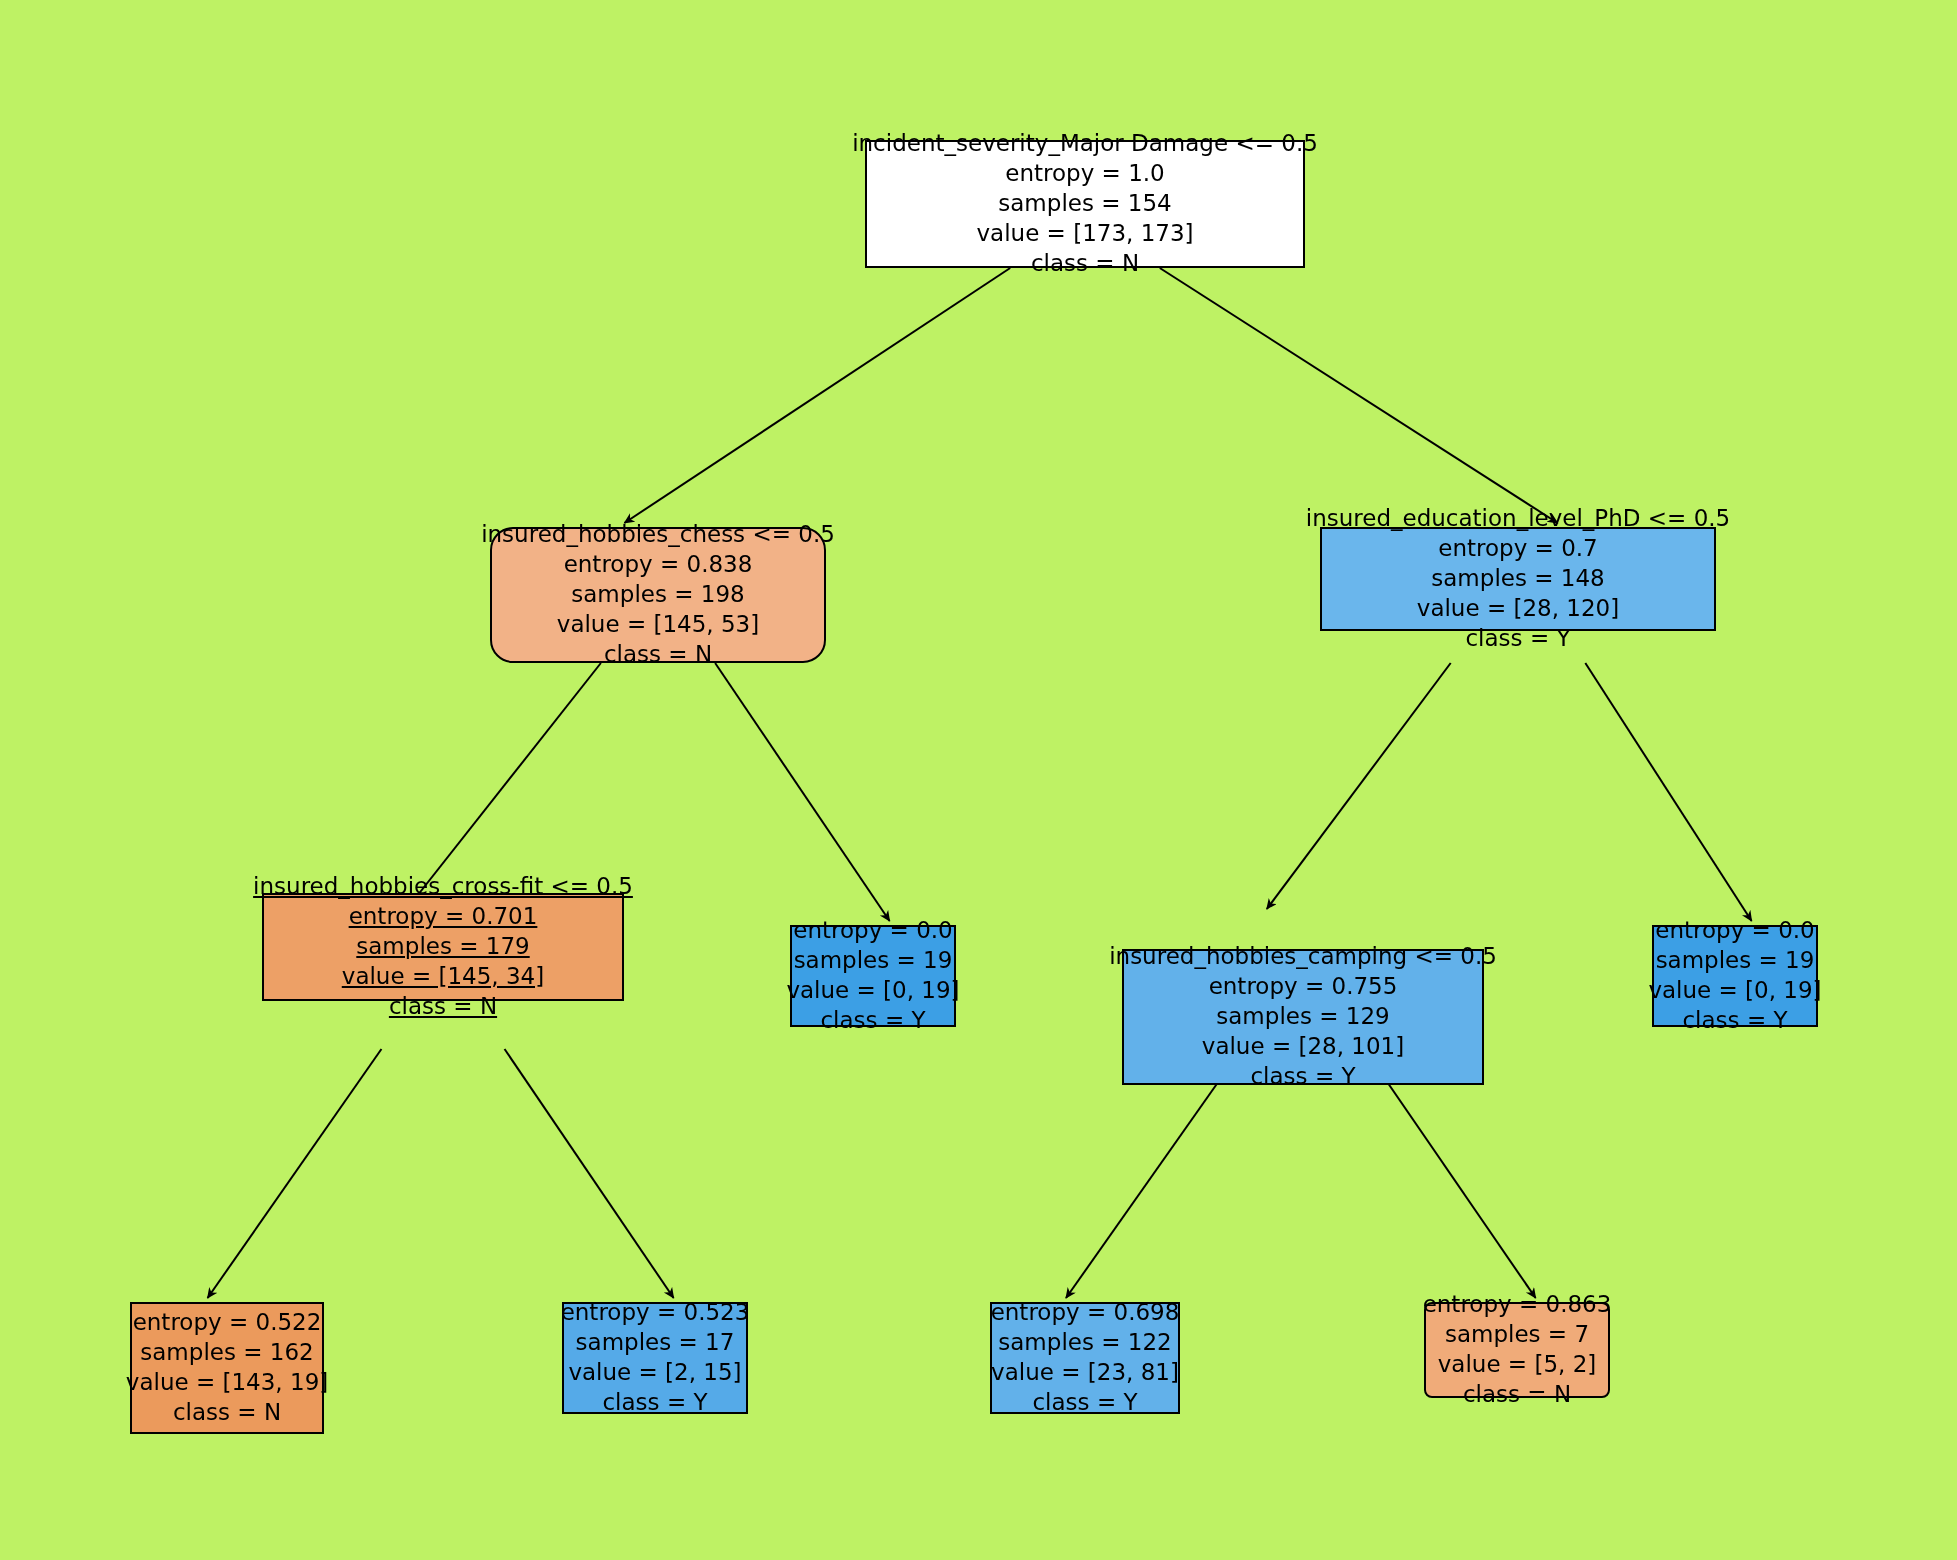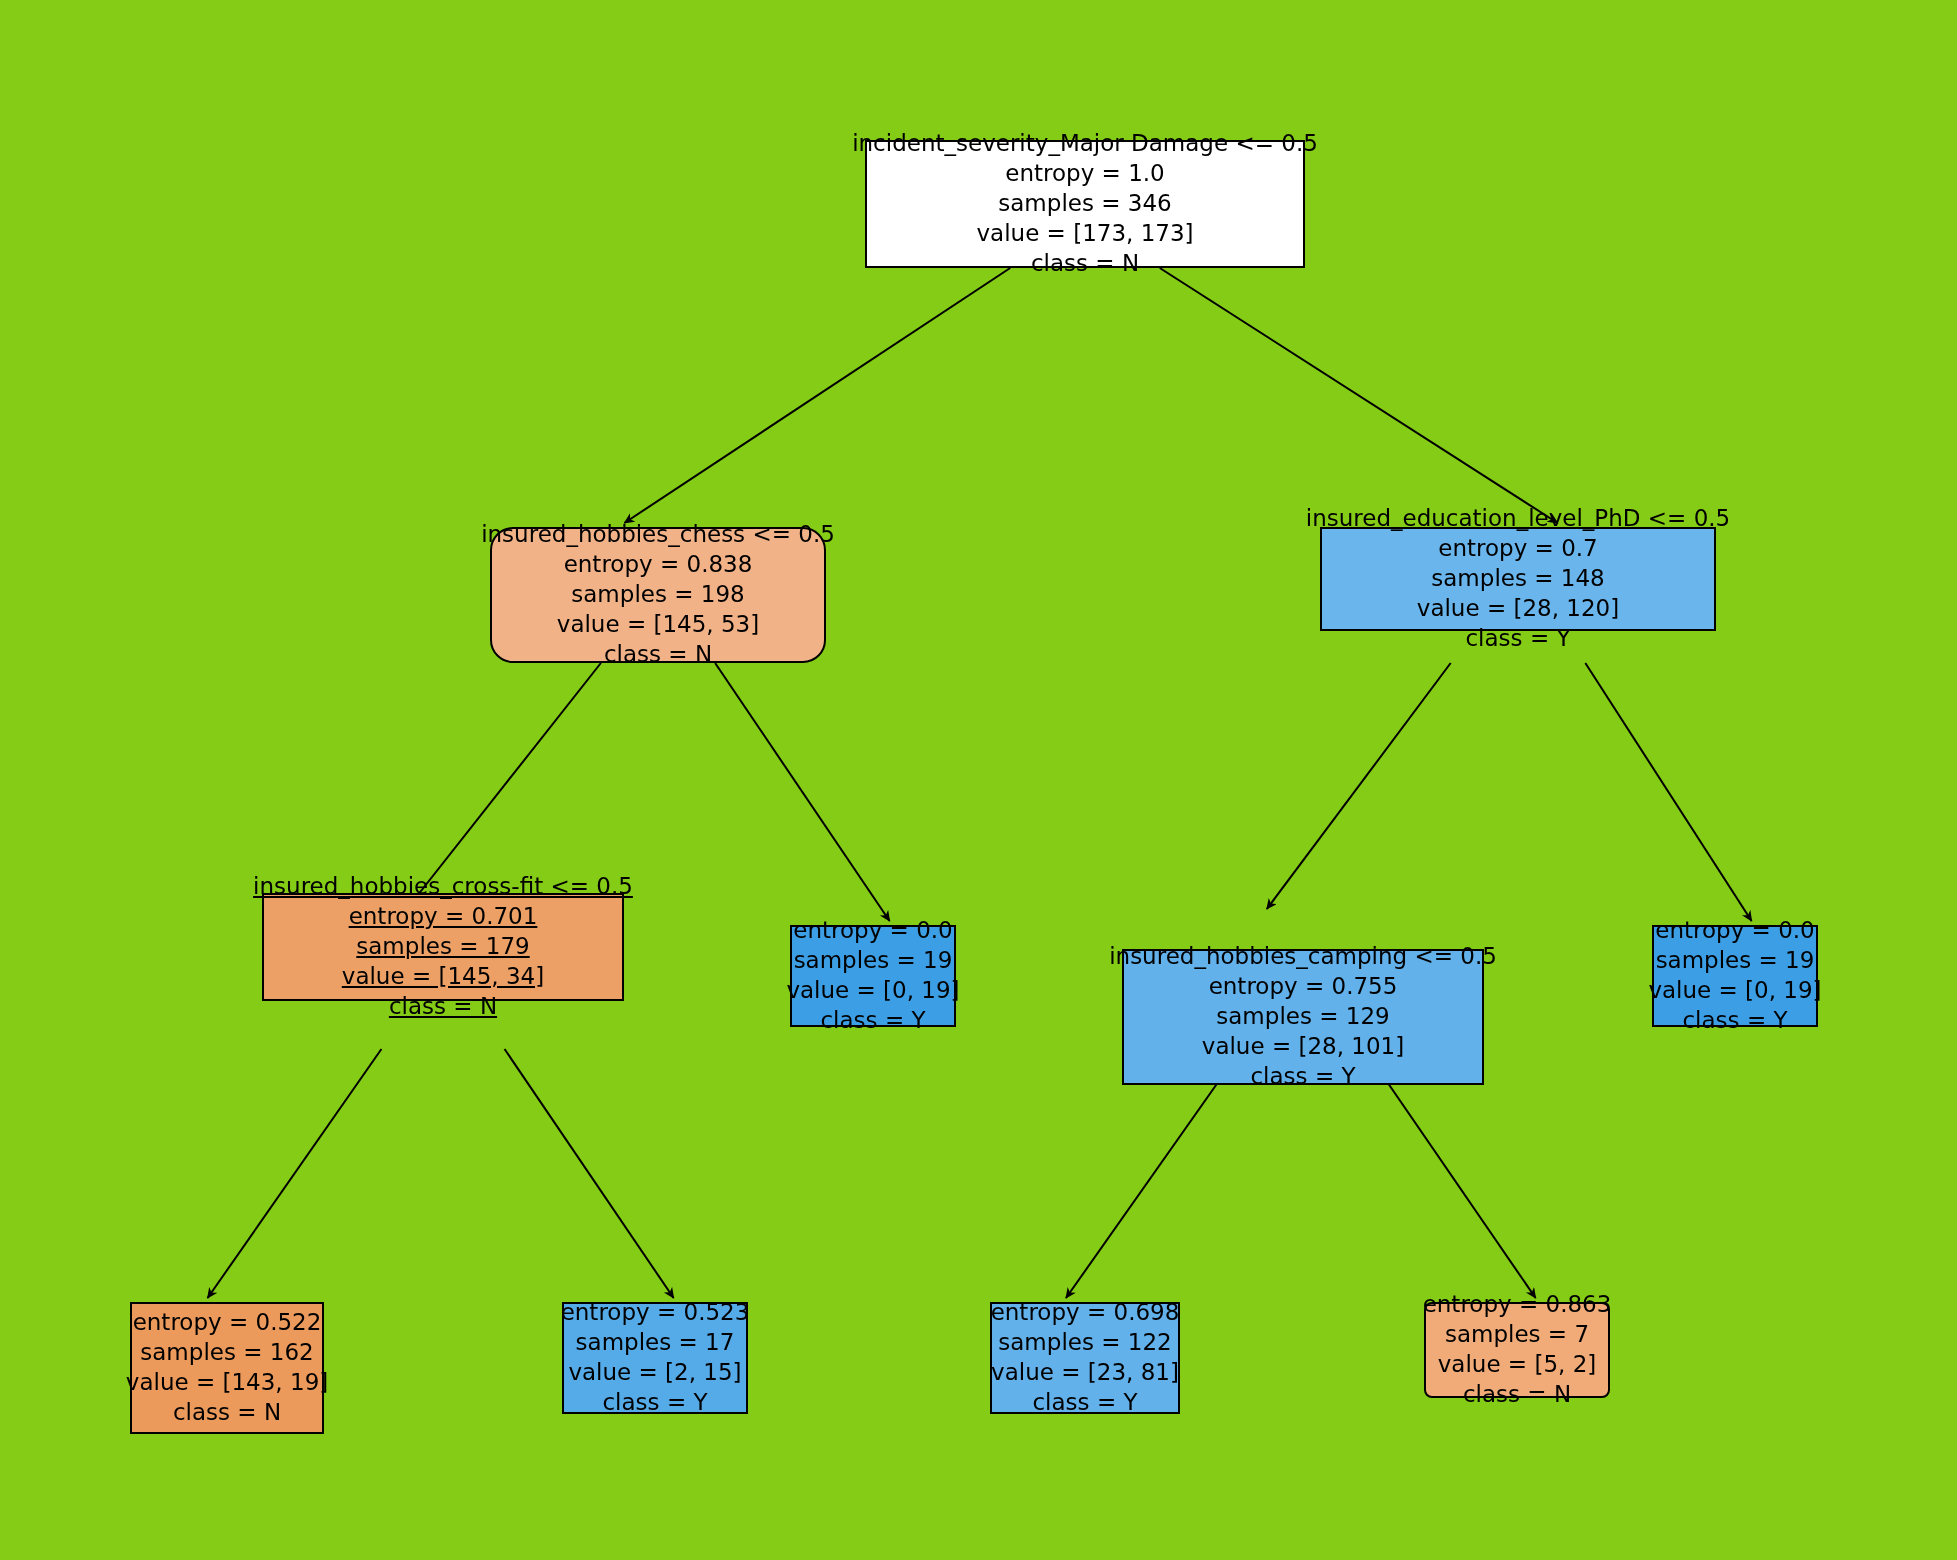--- a/index.html
+++ b/index.html
@@ -7,21 +7,21 @@
     padding: 0;
     background: #ffffff;
   }
   body {
     font-family: "DejaVu Sans", sans-serif;
   }
   #canvas {
     position: relative;
     width: 1957px;
     height: 1560px;
-    background: #84cc16;
+    background: #bef264;
     overflow: hidden;
   }
   #edges {
     position: absolute;
     left: 0;
     top: 0;
     width: 1957px;
     height: 1560px;
     pointer-events: none;
   }
@@ -68,21 +68,21 @@
         <line x1="381.46" y1="1049" x2="207.6" y2="1298" stroke="#000000" stroke-width="2" marker-end="url(#arrowhead)"></line>
         <line x1="504.54" y1="1049" x2="673.6" y2="1298" stroke="#000000" stroke-width="2" marker-end="url(#arrowhead)"></line>
         <line x1="1241.46" y1="1049" x2="1066" y2="1298" stroke="#000000" stroke-width="2" marker-end="url(#arrowhead)"></line>
         <line x1="1364.54" y1="1049" x2="1535.6" y2="1298" stroke="#000000" stroke-width="2" marker-end="url(#arrowhead)"></line>
       </g>
   </svg>
   <div id="node-layer">
       <div class="node" style="left: 865px; top: 140px; width: 440px; height: 128px; background: rgb(255, 255, 255); border-color: rgb(0, 0, 0); color: rgb(0, 0, 0);">
         <span class="line cond">incident_severity_Major Damage &lt;= 0.5</span>
         <span class="line">entropy = 1.0</span>
-        <span class="line">samples = 346</span>
+        <span class="line">samples = 154</span>
         <span class="line">value = [173, 173]</span>
         <span class="line">class = N</span>
       </div>
       <div class="node" style="left: 490px; top: 527px; width: 336px; height: 136px; background: rgb(242, 178, 135); border-color: rgb(0, 0, 0); color: rgb(0, 0, 0); border-radius: 23px;">
         <span class="line cond">insured_hobbies_chess &lt;= 0.5</span>
         <span class="line">entropy = 0.838</span>
         <span class="line">samples = 198</span>
         <span class="line">value = [145, 53]</span>
         <span class="line">class = N</span>
       </div>

